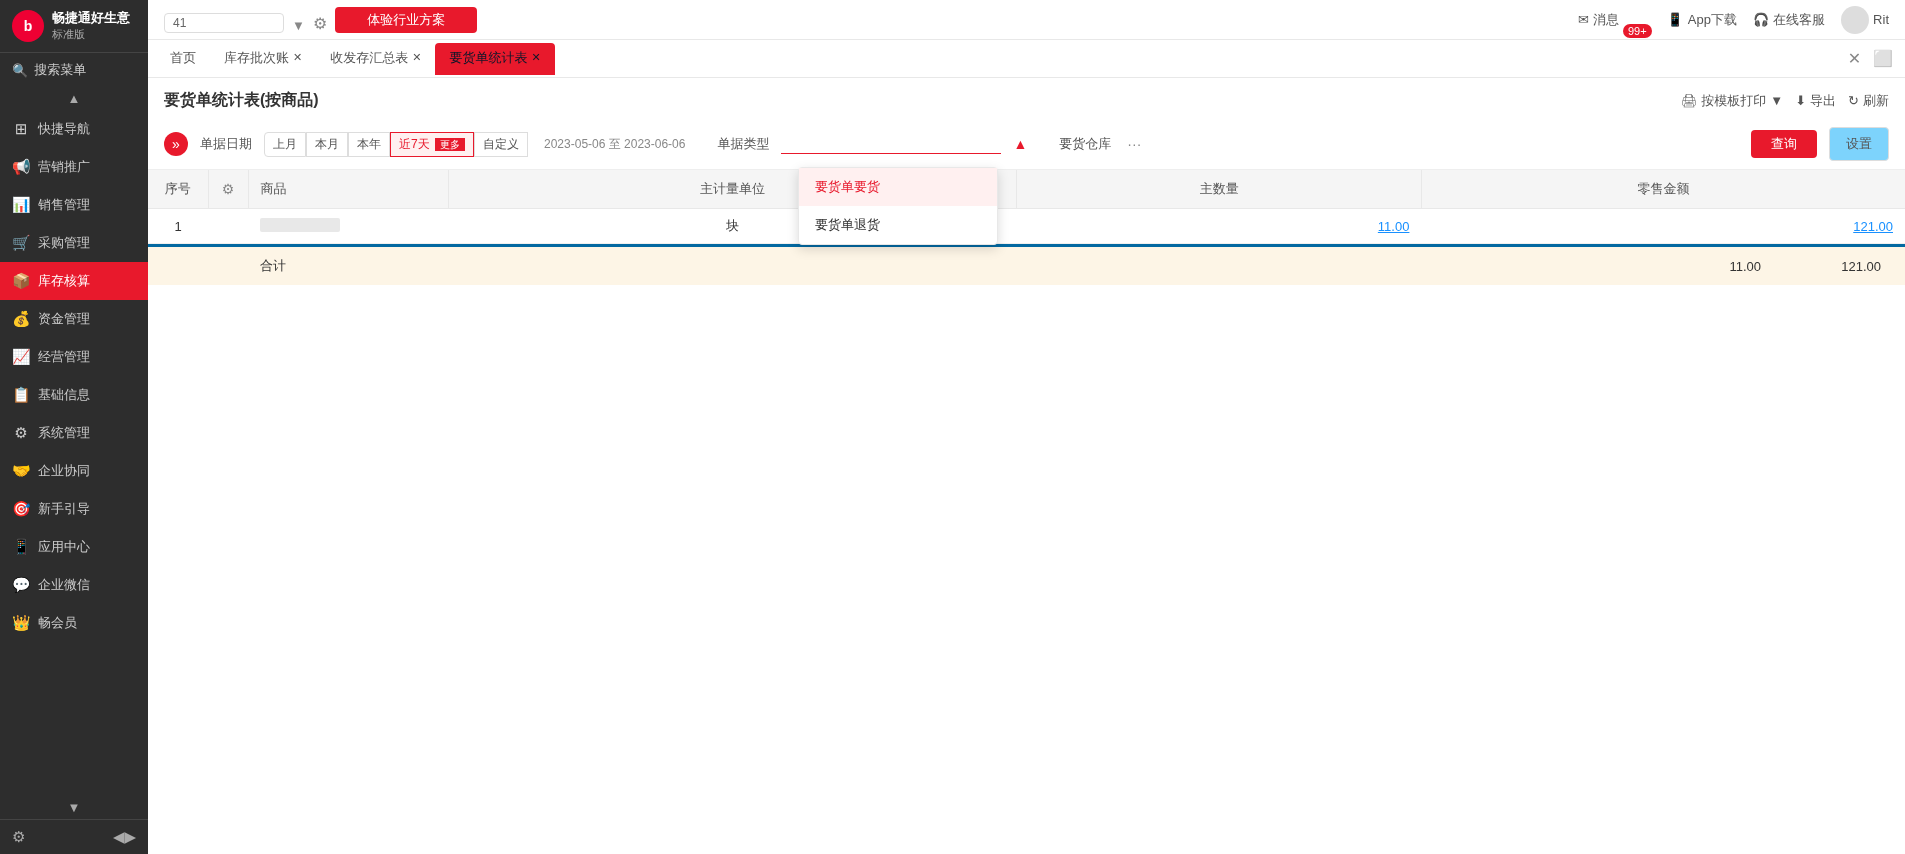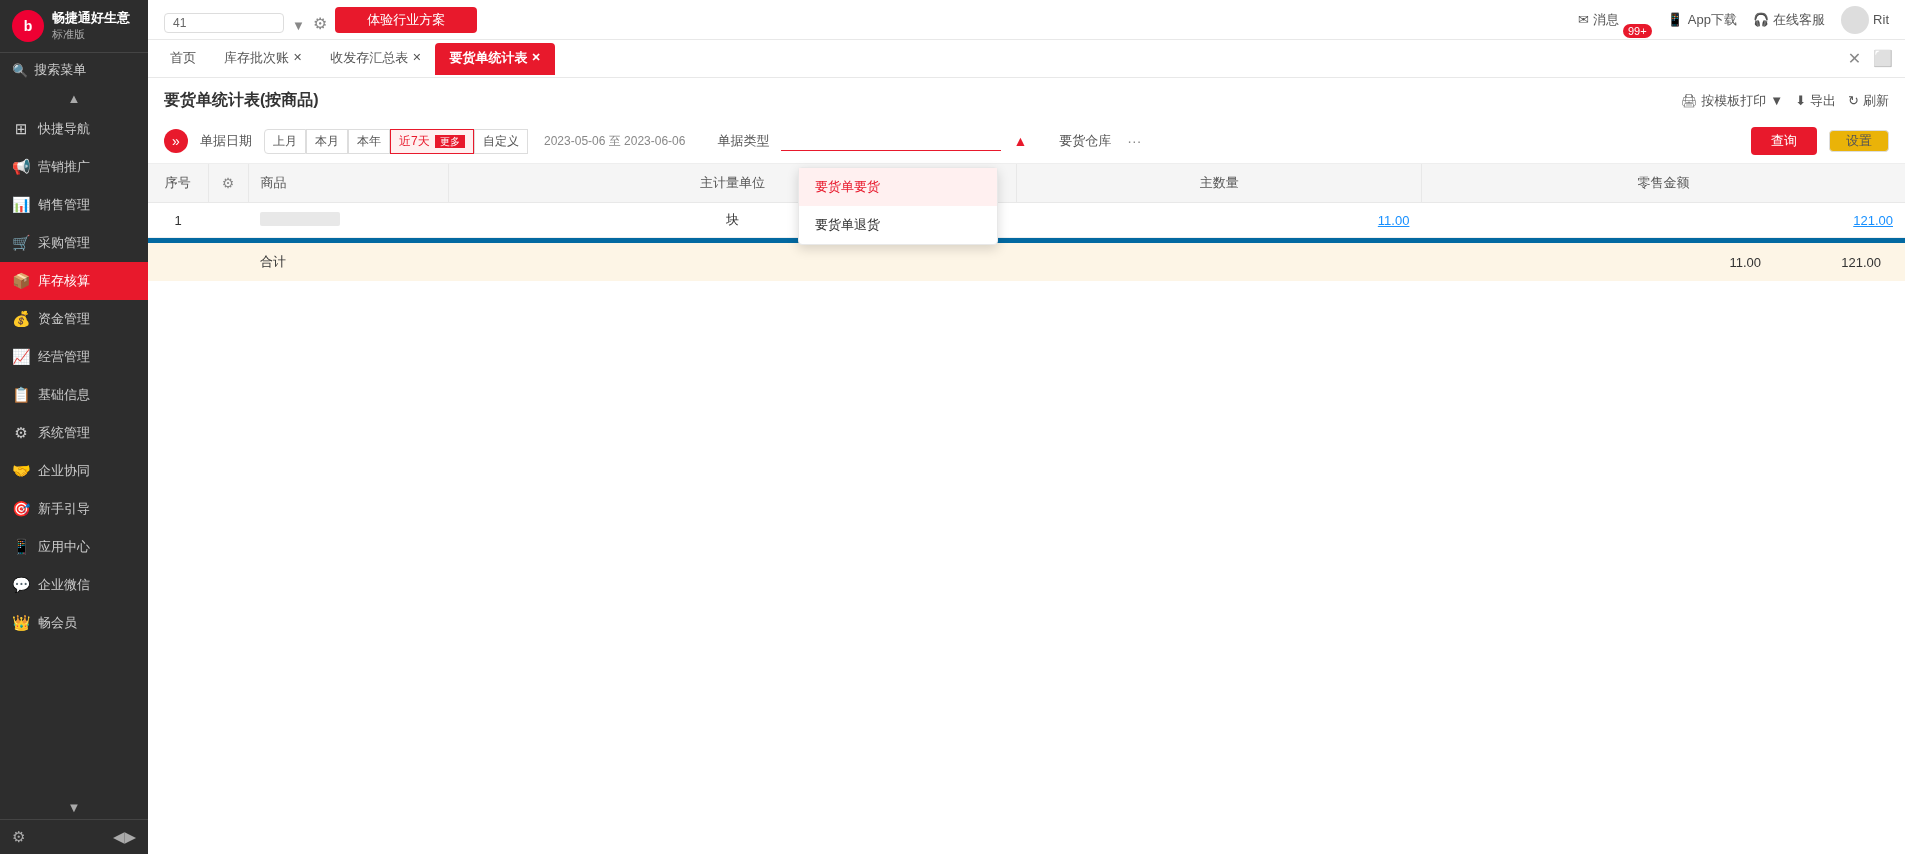--- a/index.html
+++ b/index.html
@@ -164,23 +164,22 @@
       gap: 4px;
       padding: 6px 14px;
       font-size: 13px;
       cursor: pointer;
       color: #555;
       border-bottom: 2px solid transparent;
       white-space: nowrap;
     }
     .tab.active {
       background: #e8192c;
-      color: #ffffff;
+      color: #0f172a;
       border-radius: 4px 4px 0 0;
-      font-weight: bold;
     }
     .tab .close-icon { font-size: 11px; }
     .tabs-bar-right { margin-left: auto; display: flex; gap: 4px; }
     .tab-action-btn {
       background: none;
       border: none;
       font-size: 16px;
       cursor: pointer;
       color: #888;
       padding: 0 4px;
@@ -318,25 +317,25 @@
       background: #e8192c;
       color: white;
       border: none;
       border-radius: 4px;
       padding: 5px 20px;
       font-size: 13px;
       cursor: pointer;
       margin-left: auto;
     }
     .filter-set-btn {
-      background: #eab308;
+      background: #7dd3fc;
       color: #555;
       border: 1px solid #ddd;
       border-radius: 4px;
-      padding: 1px 16px;
+      padding: 7px 16px;
       font-size: 13px;
       cursor: pointer;
     }
 
     
     .dropdown-popup {
       position: absolute;
       top: 48px;
       left: 650px;
       background: white;
@@ -388,21 +387,21 @@
       color: #333;
     }
     .settings-icon { color: #888; cursor: pointer; font-size: 14px; }
     .col-product { text-align: left; }
     .col-num { text-align: right; color: #333; }
     .col-link { color: #1890ff; cursor: pointer; text-decoration: underline; }
 
     
     .table-footer {
       background: #fdf5e6;
-      border-top: 5px solid #0369a1;
+      border-top: 3px solid #0369a1;
       display: flex;
       align-items: center;
       padding: 10px 12px;
       font-size: 13px;
       color: #333;
       gap: 0;
       justify-content: flex-end;
     }
 
     .product-placeholder {

